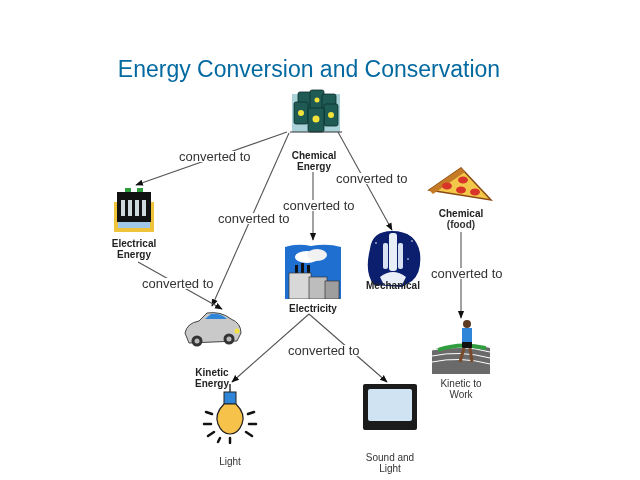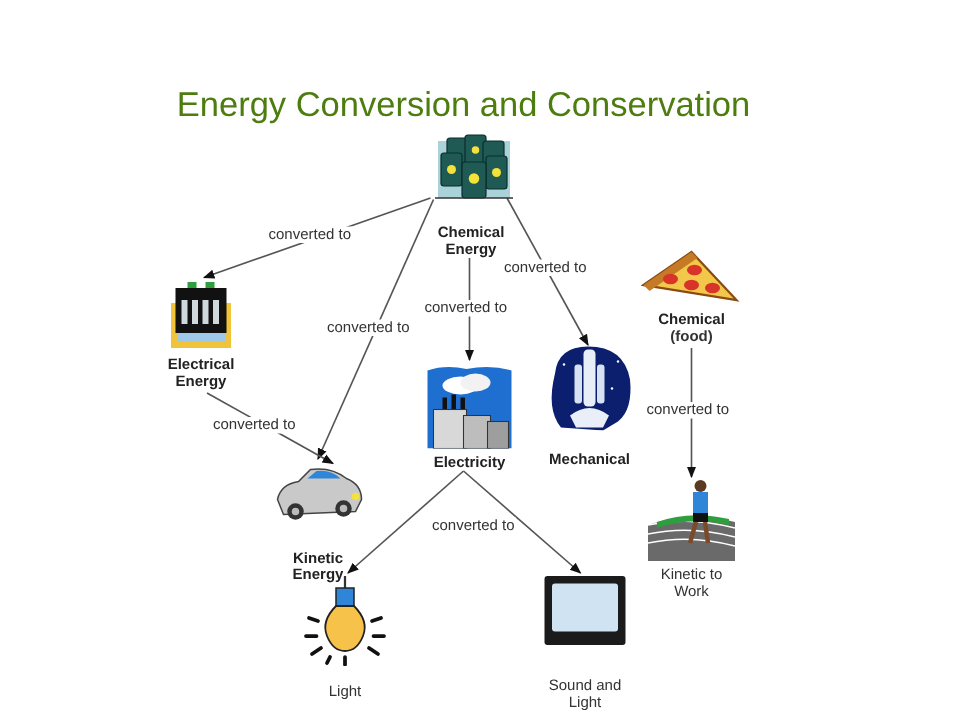--- a/index.html
+++ b/index.html
@@ -1,21 +1,21 @@
 <!DOCTYPE html>
 <html><head>
 <meta charset="utf-8">
 <style>
   html, body { margin: 0; padding: 0; background: #ffffff; }
   body { width: 640px; height: 480px; position: relative; overflow: hidden; font-family: "Liberation Sans", sans-serif; }
-  .title { position: absolute; left: 0; width: 618px; top: 56px; text-align: center; font-size: 23px; color: #4d7c0f; }
+  .title { position: absolute; left: 0; width: 618px; top: 56px; text-align: center; font-size: 23px; color: #0369a1; }
   svg.lines { position: absolute; left: 0; top: 0; }
   .node-label { position: absolute; text-align: center; font-size: 10px; font-weight: bold; color: #222; line-height: 11px; white-space: nowrap; }
   .node-label.plain { font-weight: normal; color: #333; }
-  .edge-label { position: absolute; font-size: 10px; color: #333; background: #fff; padding: 0 1px; white-space: nowrap; line-height: 11px; }
+  .edge-label { position: absolute; font-size: 13px; color: #333; background: #fff; padding: 0 1px; white-space: nowrap; line-height: 11px; }
   .icon { position: absolute; }
 </style>
 </head>
 <body>
 
 <div class="title">Energy Conversion and Conservation</div>
 
 <svg class="lines" width="640" height="480">
   <defs>
     <marker id="arr" viewBox="0 0 10 10" refX="9" refY="5" markerWidth="7" markerHeight="7" orient="auto-start-reverse">
@@ -109,21 +109,21 @@
   <rect x="27" y="4" width="8" height="38" rx="3" fill="#e8eef8"></rect>
   <rect x="21" y="14" width="5" height="26" rx="2" fill="#d7e1f2"></rect>
   <rect x="36" y="14" width="5" height="26" rx="2" fill="#d7e1f2"></rect>
   <path d="M18,48 Q31,38 44,48 L40,56 L22,56 Z" fill="#e9eef8"></path>
   <g fill="#fff">
       <circle cx="14" cy="14" r="0.8"></circle>
       <circle cx="50" cy="12" r="0.8"></circle>
       <circle cx="46" cy="30" r="0.8"></circle>
     </g>
 </svg>
-<div class="node-label" style="left:356px;top:301px;width:74px;">Mechanical</div>
+<div class="node-label" style="left:356px;top:280px;width:74px;">Mechanical</div>
 
 <svg class="icon" style="left:427px;top:166px;" width="66" height="36">
   <path d="M2,24 L34,2 L64,34 Z" fill="#f3c74a" stroke="#8a4a12" stroke-width="1.5"></path>
   <path d="M2,24 L34,2 L38,6 L6,28 Z" fill="#c57b25"></path>
   <g fill="#d8342a">
       <ellipse cx="20" cy="20" rx="5" ry="3.5"></ellipse>
       <ellipse cx="36" cy="14" rx="5" ry="3.5"></ellipse>
       <ellipse cx="34" cy="24" rx="5" ry="3.5"></ellipse>
       <ellipse cx="48" cy="26" rx="5" ry="3.5"></ellipse>
     </g>

